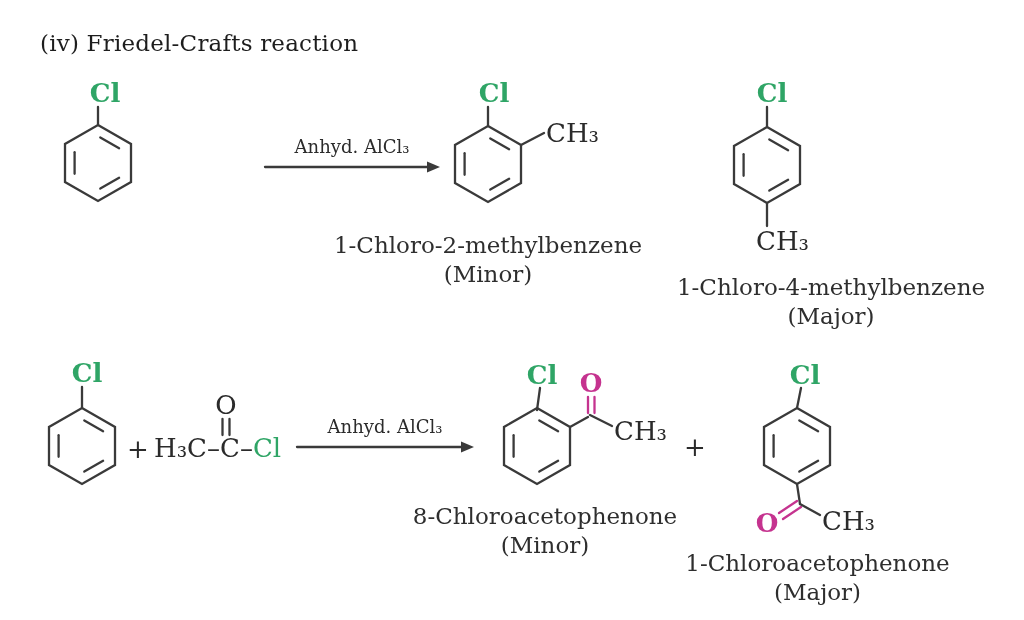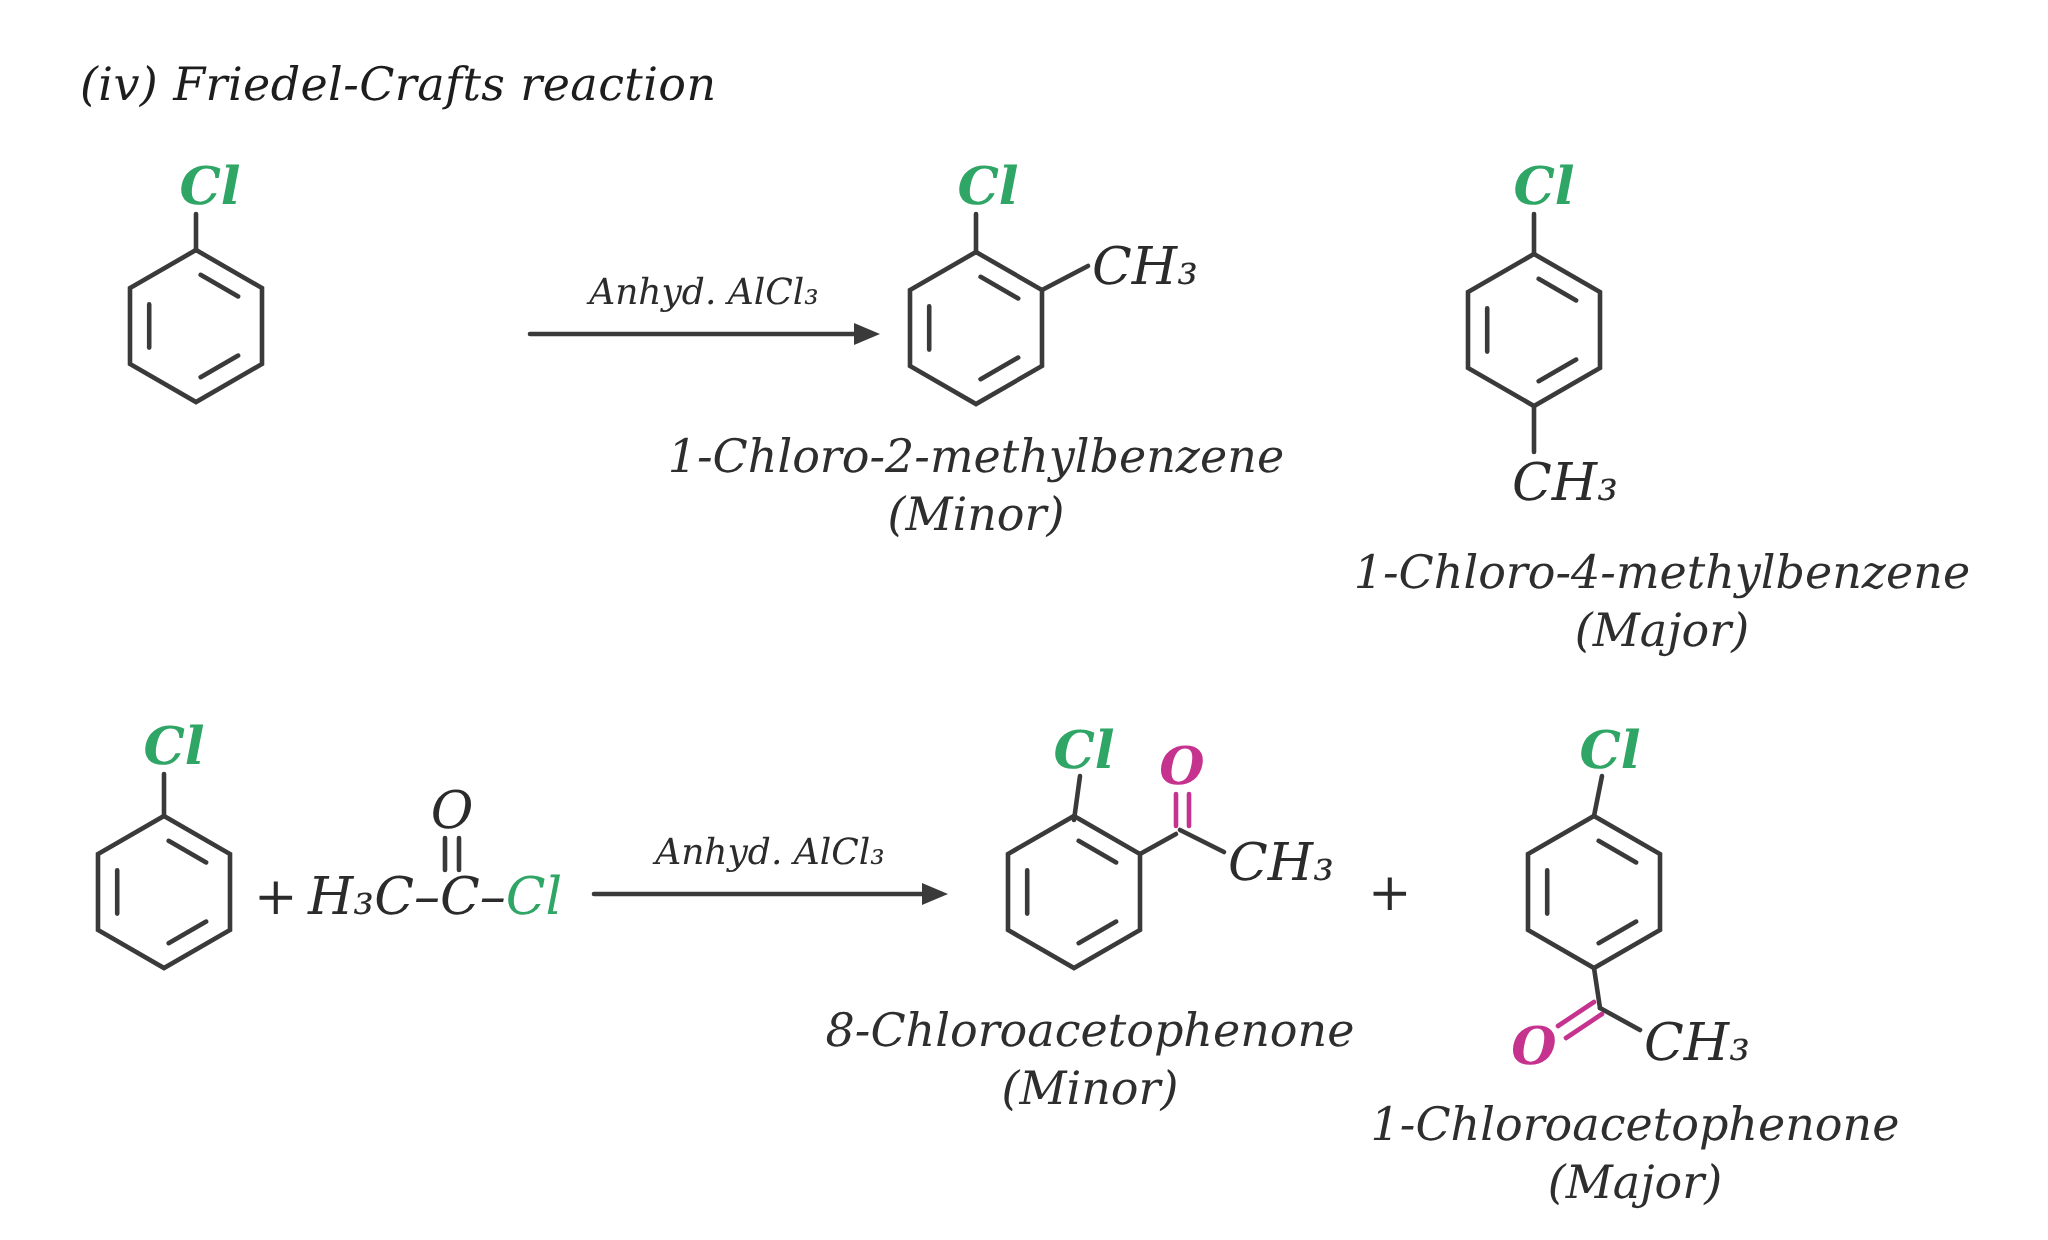--- a/index.html
+++ b/index.html
@@ -1,21 +1,20 @@
 <!DOCTYPE html>
 <html style="--chlorine: #2fa566; --oxygen: #c5338f; --bond: #3a3a3a; --ink: #2b2b2b; --label: #2e2e2e; --background: #ffffff;"><head>
 <meta charset="utf-8">
 <style>
   html,body { margin:0; padding:0; background:#ffffff; }
   .canvas {
     position:relative; width:1024px; height:620px;
     background:var(--background,#ffffff);
     font-family:"DejaVu Serif", serif;
     overflow:hidden;
-    font-style:italic;
   }
   .title {
     position:absolute; left:40px; top:30px;
     font-size:23px; font-weight:500; color:#1d1d1d; letter-spacing:0.2px;
     white-space:nowrap;
   }
   .mol { position:absolute; overflow:visible; }
   .formula {
     position:absolute; font-size:26px; color:var(--ink,#2b2b2b);
     white-space:nowrap; line-height:1;
@@ -86,21 +85,21 @@
   </svg>
 
   <svg class="mol" style="left:710px; top:68px" width="170" height="200">
     <text class="atom cl" x="62" y="34" text-anchor="middle">Cl</text>
     <line class="bond" x1="57" y1="39" x2="57" y2="59"></line>
     <use href="#benzene" transform="translate(57,97)"></use>
     <line class="bond" x1="57" y1="135" x2="57" y2="158"></line>
     <text class="atom" x="46" y="182">CH₃</text>
   </svg>
 
-  <div class="label-block" style="left:330px; top:215px; width:316px">
+  <div class="label-block" style="left:330px; top:231px; width:316px">
     <div>1-Chloro-2-methylbenzene</div>
     <div>(Minor)</div>
   </div>
   <div class="label-block" style="left:673px; top:273px; width:316px">
     <div>1-Chloro-4-methylbenzene</div>
     <div>(Major)</div>
   </div>
 
   <svg class="mol" style="left:25px; top:350px" width="120" height="140">
     <text class="atom cl" x="62" y="32" text-anchor="middle">Cl</text>

